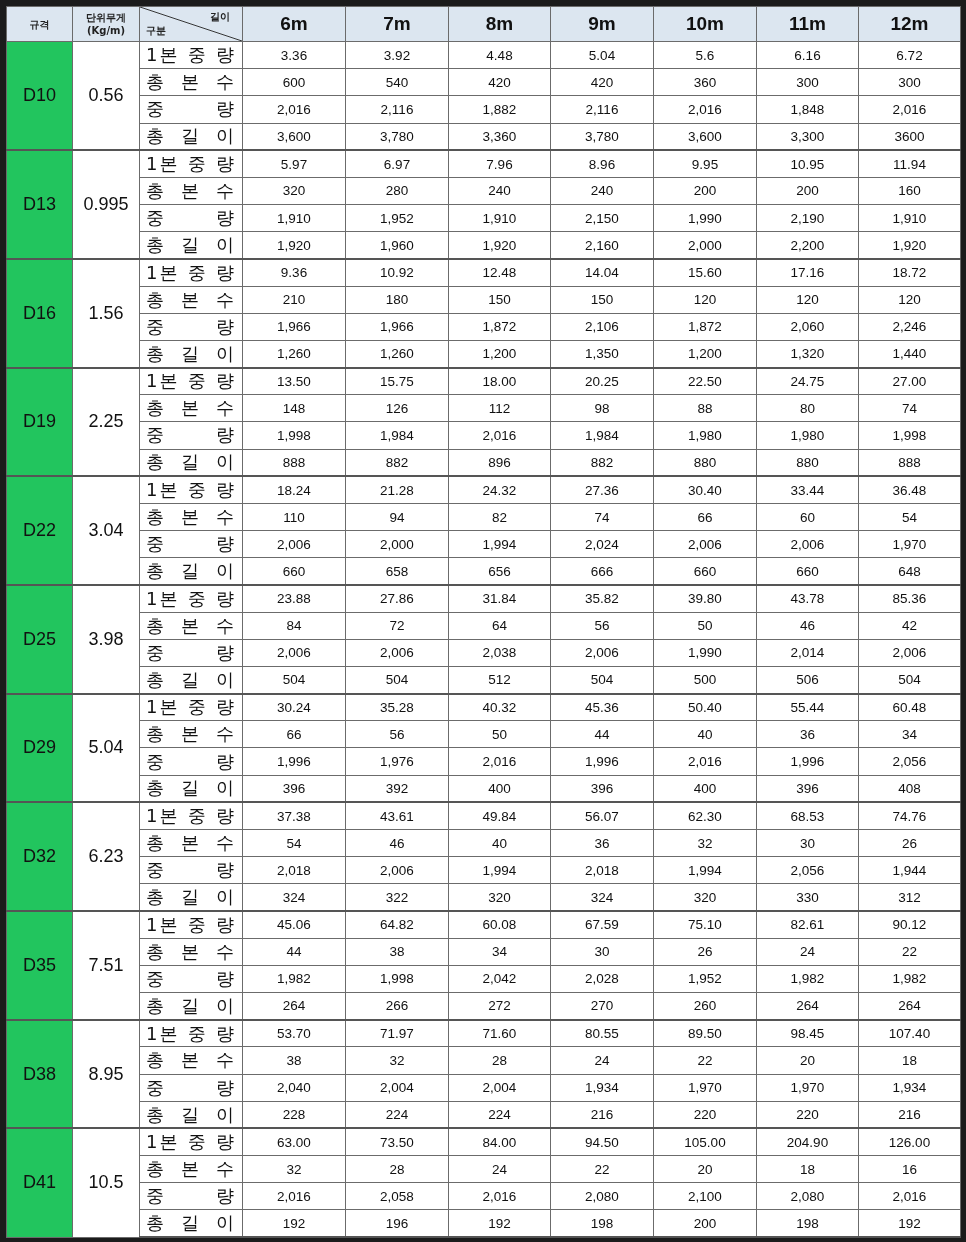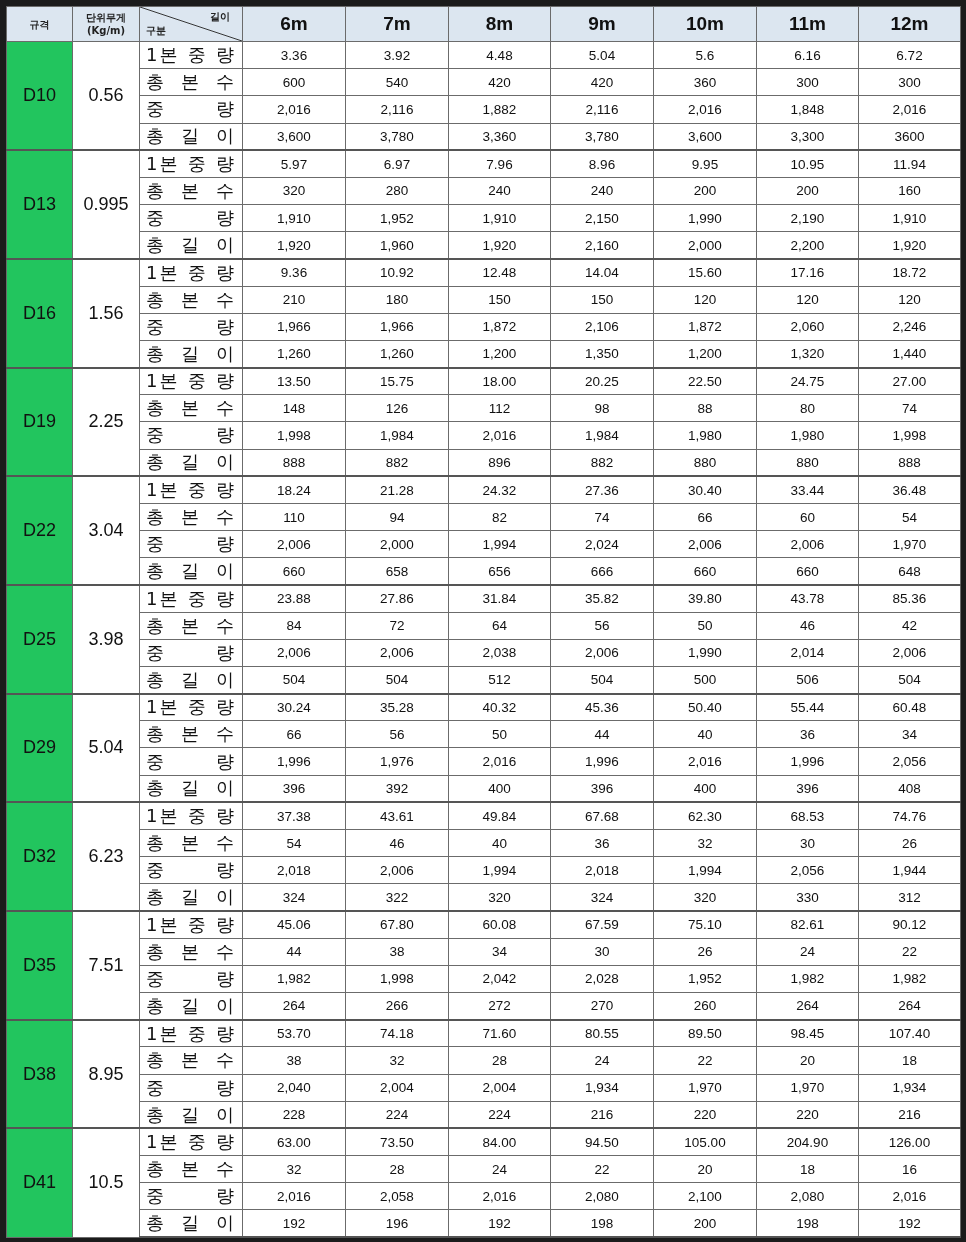--- a/index.html
+++ b/index.html
@@ -619,21 +619,21 @@
           <td class="kind">
             <div class="kind-wrap">
               <span>1본</span>
               <span>중</span>
               <span>량</span>
             </div>
           </td>
           <td class="val">37.38</td>
           <td class="val">43.61</td>
           <td class="val">49.84</td>
-          <td class="val">67.68</td>
+          <td class="val">56.07</td>
           <td class="val">62.30</td>
           <td class="val">68.53</td>
           <td class="val">74.76</td>
         </tr>
         <tr style="height: 27.1818px;">
           <td class="kind">
             <div class="kind-wrap">
               <span>총</span>
               <span>본</span>
               <span>수</span>
@@ -682,21 +682,21 @@
           <td class="spec" rowspan="4">D35</td>
           <td class="unitw" rowspan="4">7.51</td>
           <td class="kind">
             <div class="kind-wrap">
               <span>1본</span>
               <span>중</span>
               <span>량</span>
             </div>
           </td>
           <td class="val">45.06</td>
-          <td class="val">67.80</td>
+          <td class="val">64.82</td>
           <td class="val">60.08</td>
           <td class="val">67.59</td>
           <td class="val">75.10</td>
           <td class="val">82.61</td>
           <td class="val">90.12</td>
         </tr>
         <tr style="height: 27.1818px;">
           <td class="kind">
             <div class="kind-wrap">
               <span>총</span>
@@ -747,21 +747,21 @@
           <td class="spec" rowspan="4">D38</td>
           <td class="unitw" rowspan="4">8.95</td>
           <td class="kind">
             <div class="kind-wrap">
               <span>1본</span>
               <span>중</span>
               <span>량</span>
             </div>
           </td>
           <td class="val">53.70</td>
-          <td class="val">74.18</td>
+          <td class="val">71.97</td>
           <td class="val">71.60</td>
           <td class="val">80.55</td>
           <td class="val">89.50</td>
           <td class="val">98.45</td>
           <td class="val">107.40</td>
         </tr>
         <tr style="height: 27.1818px;">
           <td class="kind">
             <div class="kind-wrap">
               <span>총</span>

